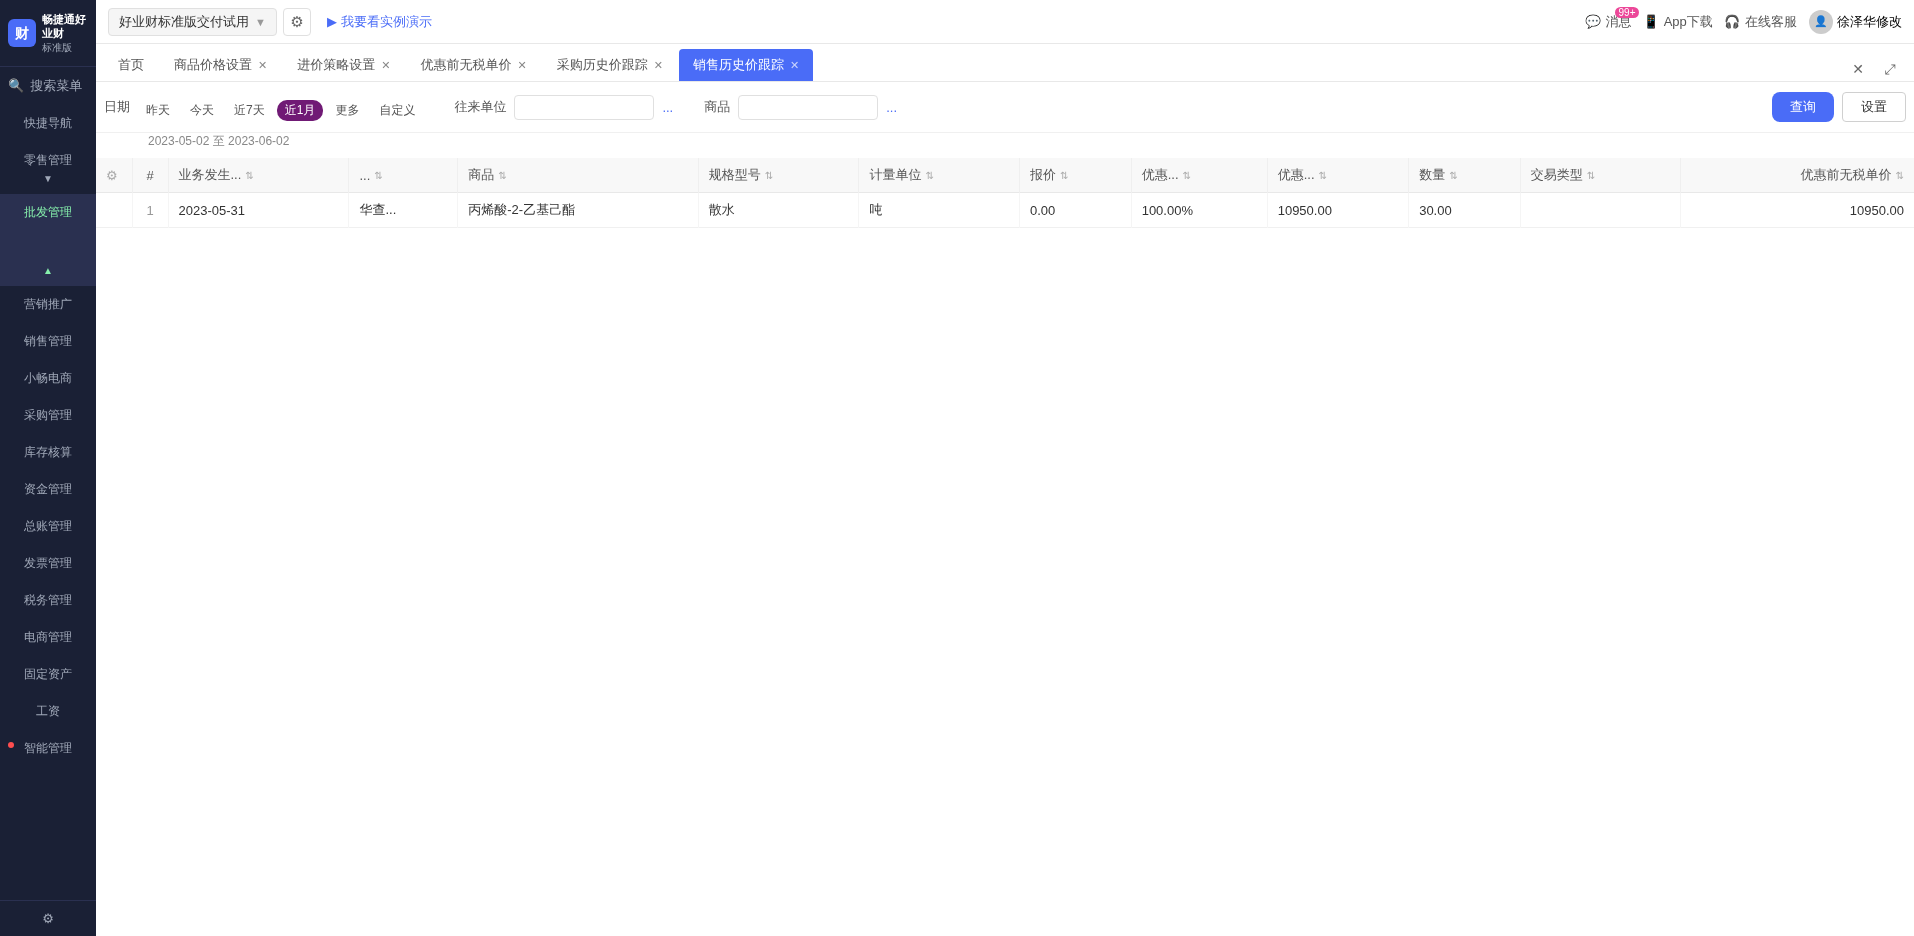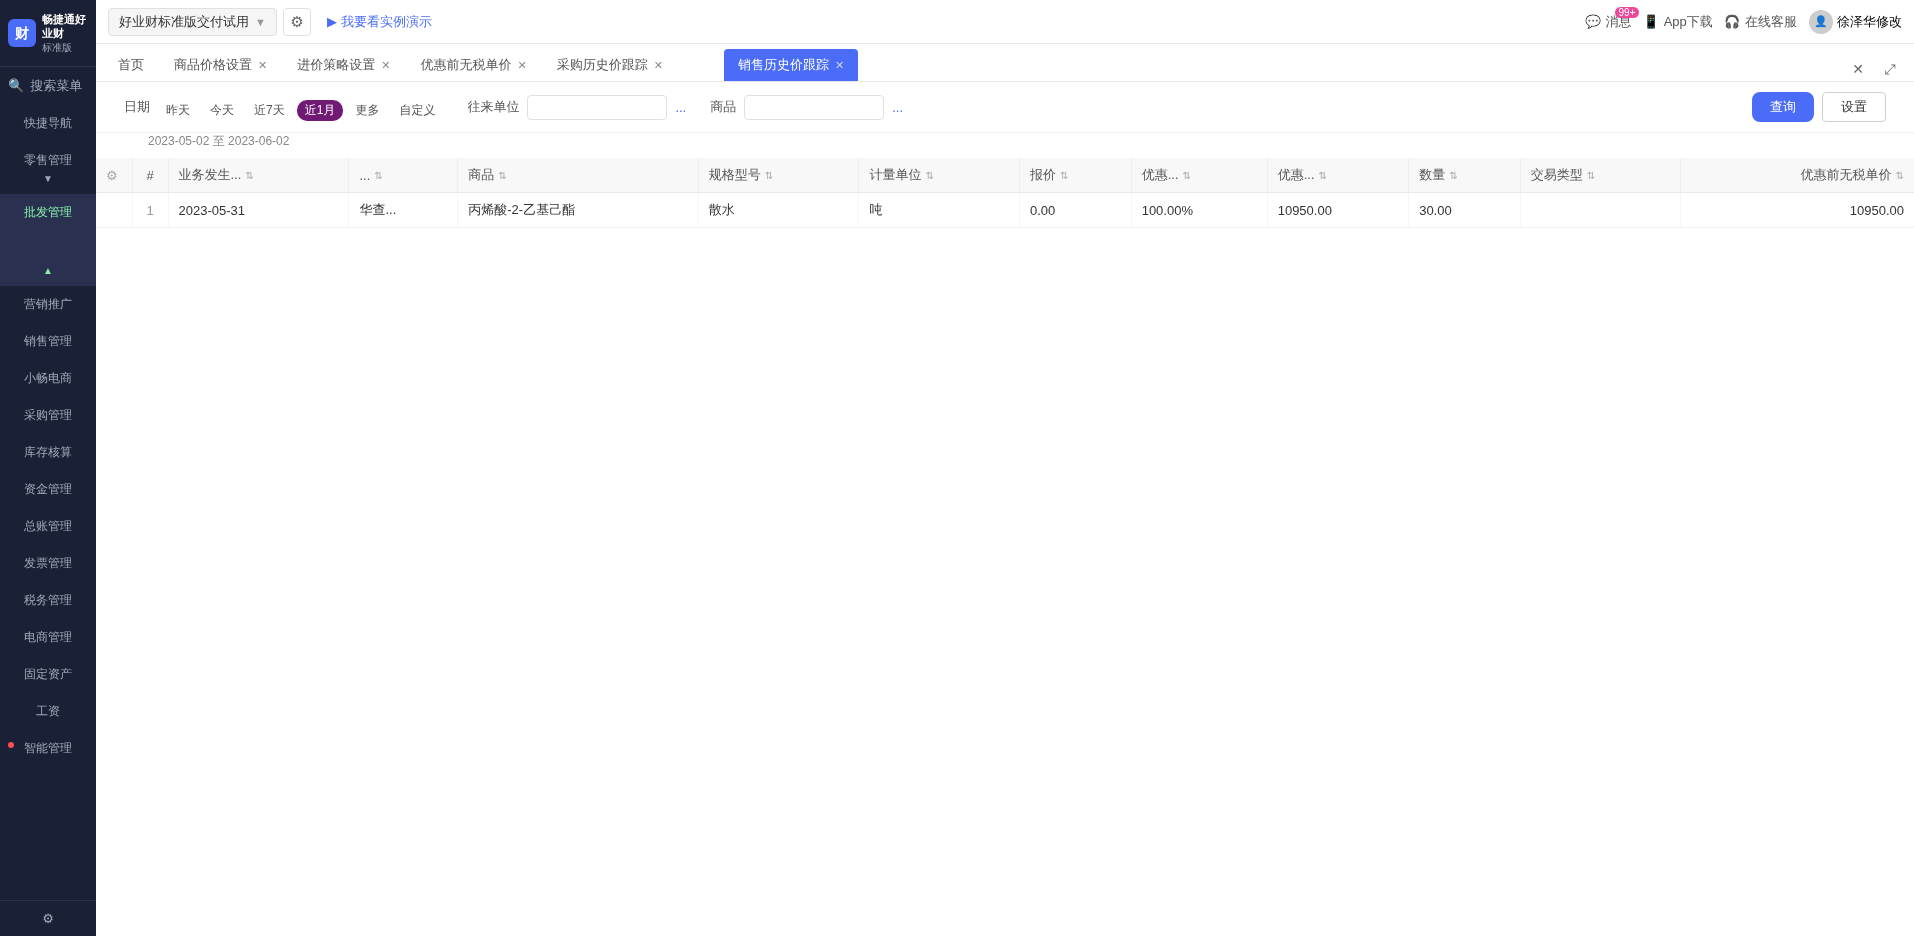--- a/index.html
+++ b/index.html
@@ -149,21 +149,20 @@
       color: #555;
       cursor: pointer;
       border-radius: 4px 4px 0 0;
       white-space: nowrap;
       display: flex; align-items: center; gap: 6px;
       height: 32px;
     }
     .tab.active {
       background: #4a6cf7;
       color: #fff;
-      margin-left: 45px;
     }
     .tab .close-btn {
       font-size: 11px;
       opacity: 0.7;
     }
     .tab.plain { background: transparent; }
 
     
     .window-controls {
       margin-left: auto;
@@ -212,24 +211,24 @@
     }
     .checkbox-blue {
       width: 14px; height: 14px;
       background: #4a6cf7; border-radius: 3px;
       display: flex; align-items: center; justify-content: center;
       color: #fff; font-size: 10px;
     }
 
     
     .filter-bar {
-      padding: 10px 28px;
+      padding: 10px 8px;
       display: flex;
       align-items: center;
-      gap: 24px;
+      gap: 31px;
       border-bottom: 1px solid #f0f0f0;
       flex-wrap: wrap;
     }
     .filter-group {
       display: flex; align-items: center; gap: 8px;
     }
     .filter-label {
       font-size: 13px; color: #555; white-space: nowrap;
     }
     .date-btns {

